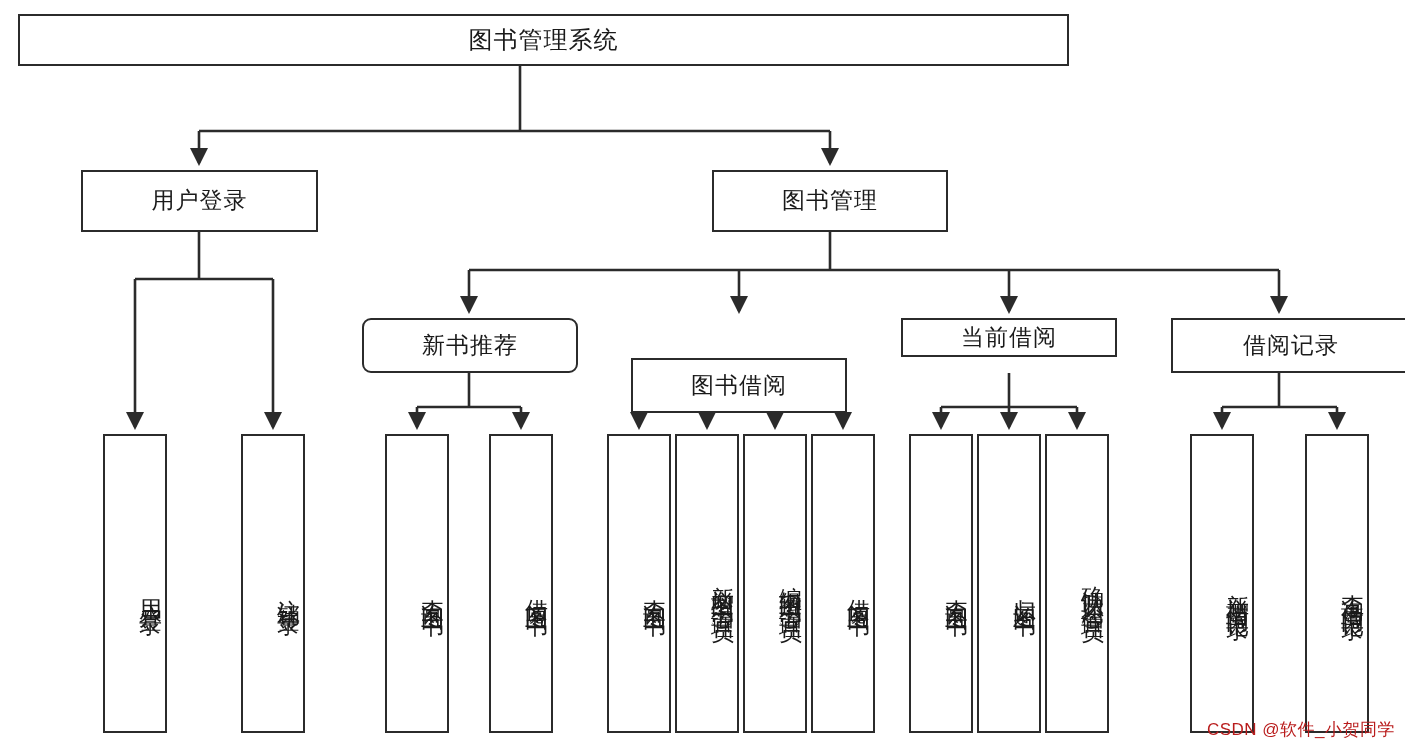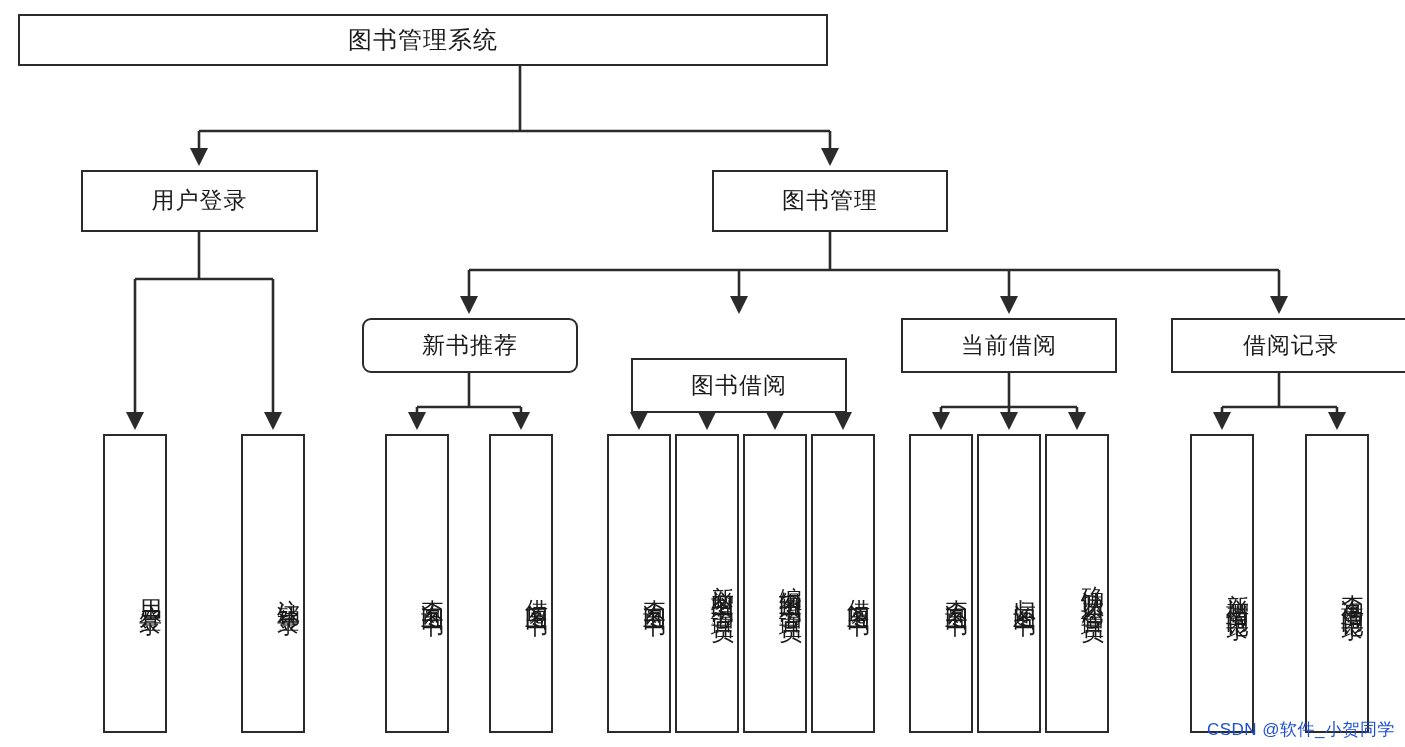--- a/index.html
+++ b/index.html
@@ -53,21 +53,21 @@
     padding-top: 14px;
     align-items: flex-start;
     justify-content: center;
     white-space: nowrap;
   }
   .watermark {
     position: absolute;
     right: 10px;
     bottom: 6px;
     font-size: 17px;
-    color: #1d4ed8;
+    color: #b91c1c;
     letter-spacing: 0.5px;
     white-space: nowrap;
   }
 </style>
 </head>
 <body>
 
 <div id="canvas">
 
   <svg id="edges" viewBox="0 0 1405 747" xmlns="http://www.w3.org/2000/svg">
@@ -113,31 +113,31 @@
       <path d="M 1009 407 L 1009 427" marker-end="url(#arrow)"></path>
       <path d="M 1077 407 L 1077 427" marker-end="url(#arrow)"></path>
 
       <path d="M 1279 373 L 1279 407"></path>
       <path d="M 1222 407 L 1337 407"></path>
       <path d="M 1222 407 L 1222 427" marker-end="url(#arrow)"></path>
       <path d="M 1337 407 L 1337 427" marker-end="url(#arrow)"></path>
     </g>
   </svg>
 
-  <div class="node root horizontal" style="left:18px; top:14px; width:810px; height:52px;">图书管理系统</div>
+  <div class="node root horizontal" style="left:18px; top:14px; width:1051px; height:52px;">图书管理系统</div>
 
   <div class="node horizontal" style="left:81px; top:170px; width:237px; height:62px;">用户登录</div>
 
   <div class="node horizontal" style="left:712px; top:170px; width:236px; height:62px;">图书管理</div>
 
   <div class="node horizontal" style="left:362px; top:318px; width:216px; height:55px;border-radius:9px;">新书推荐</div>
 
   <div class="node horizontal" style="left:631px; top:318px; width:216px; height:55px;margin-top:40px;">图书借阅</div>
 
-  <div class="node horizontal" style="left:901px; top:318px; width:216px; height:55px;">当前借阅</div>
+  <div class="node horizontal" style="left:901px; top:318px; width:216px; height:39px;">当前借阅</div>
 
   <div class="node horizontal" style="left:1171px; top:318px; width:240px; height:55px;">借阅记录</div>
 
   <div class="node vertical" style="left:103px; top:434px; width:64px; height:299px;">用户登录</div>
 
   <div class="node vertical" style="left:241px; top:434px; width:64px; height:299px;">注销登录</div>
 
   <div class="node vertical" style="left:385px; top:434px; width:64px; height:299px;">查询图书</div>
 
   <div class="node vertical" style="left:489px; top:434px; width:64px; height:299px;">借阅图书</div>

